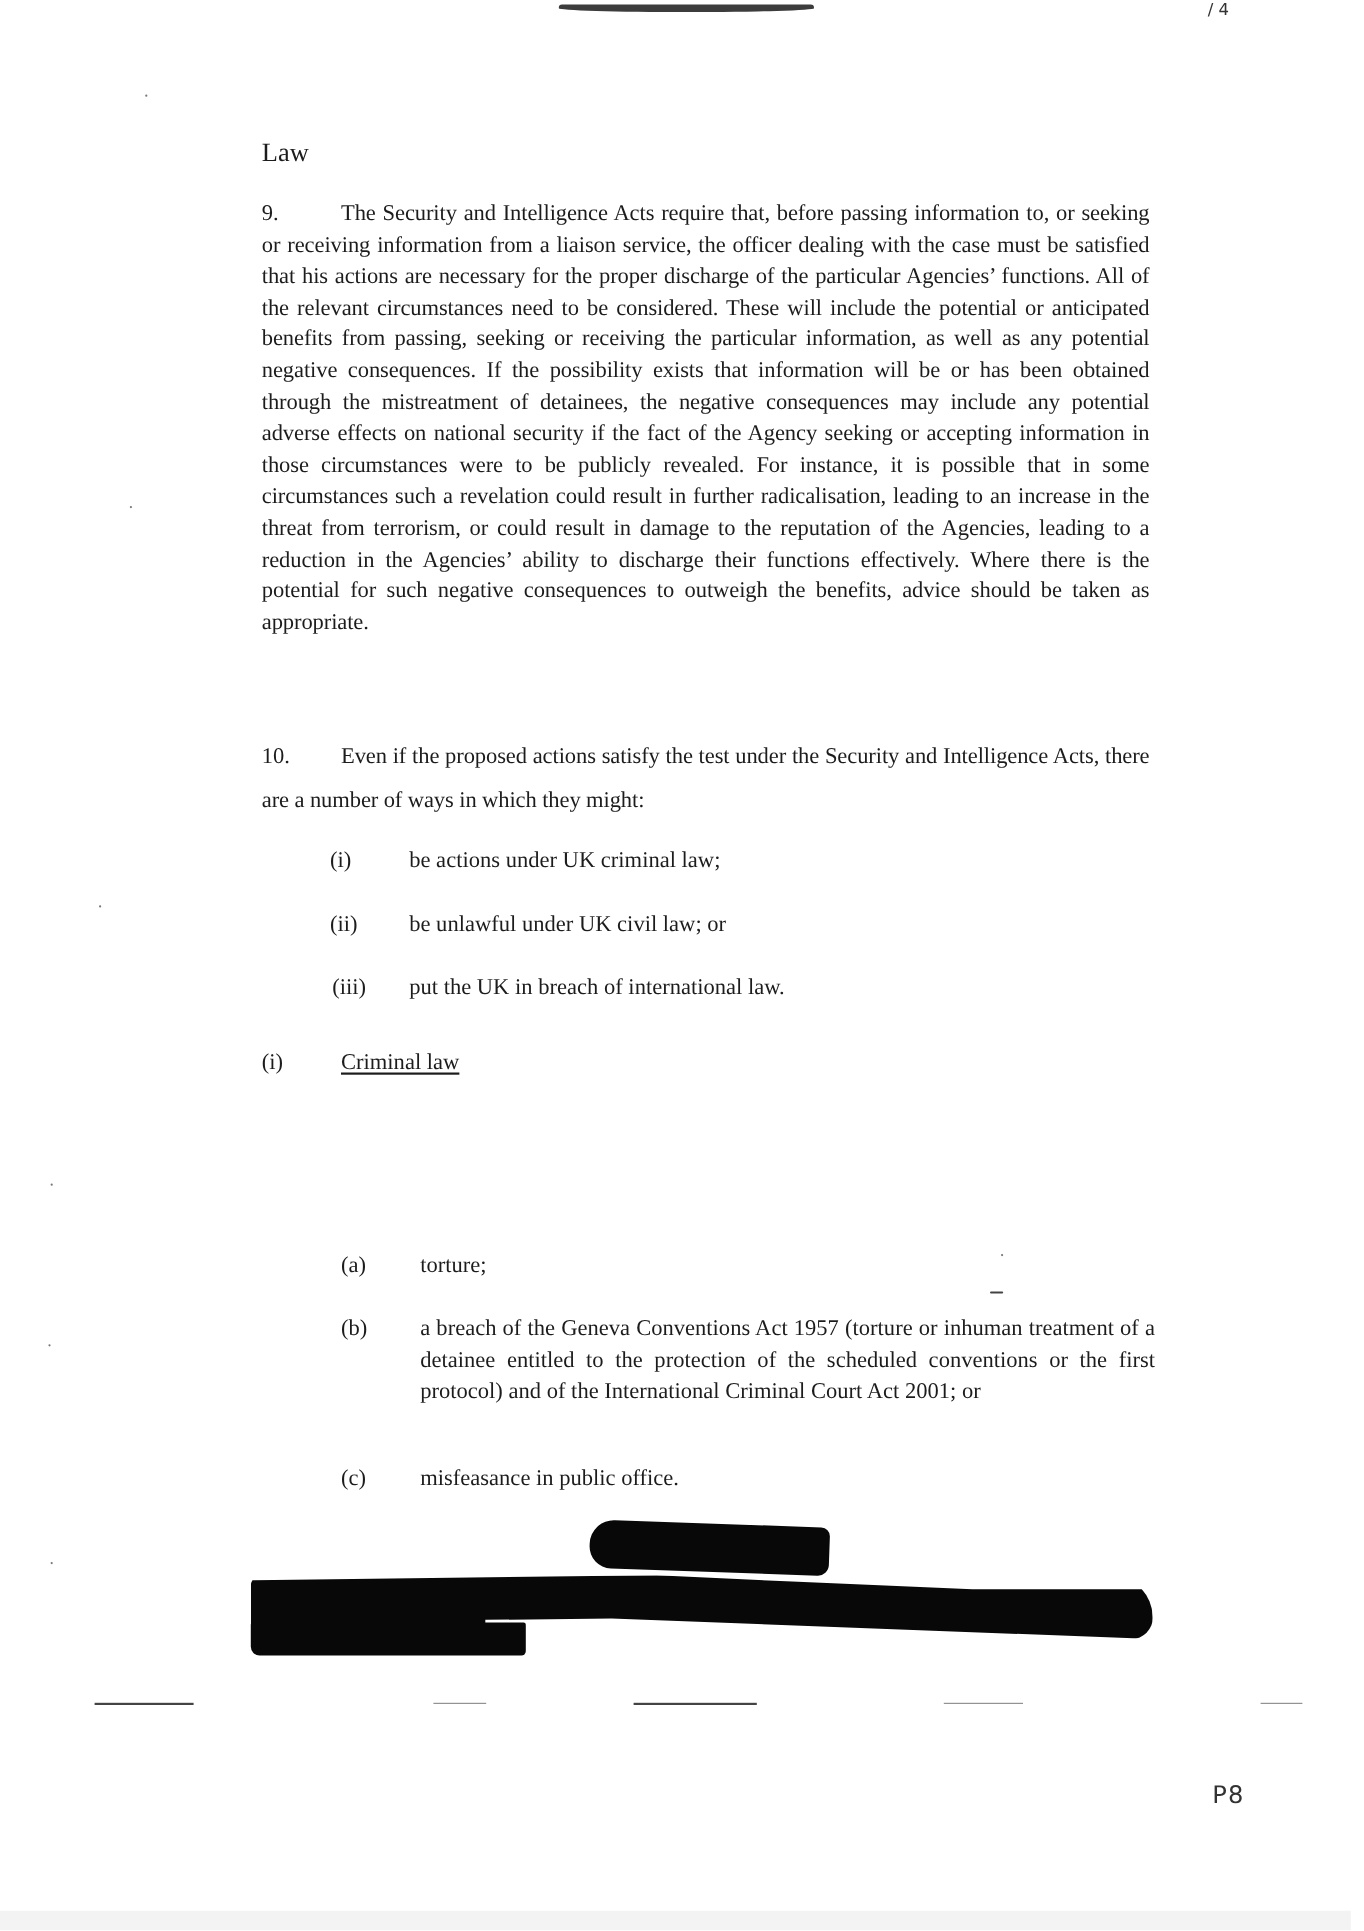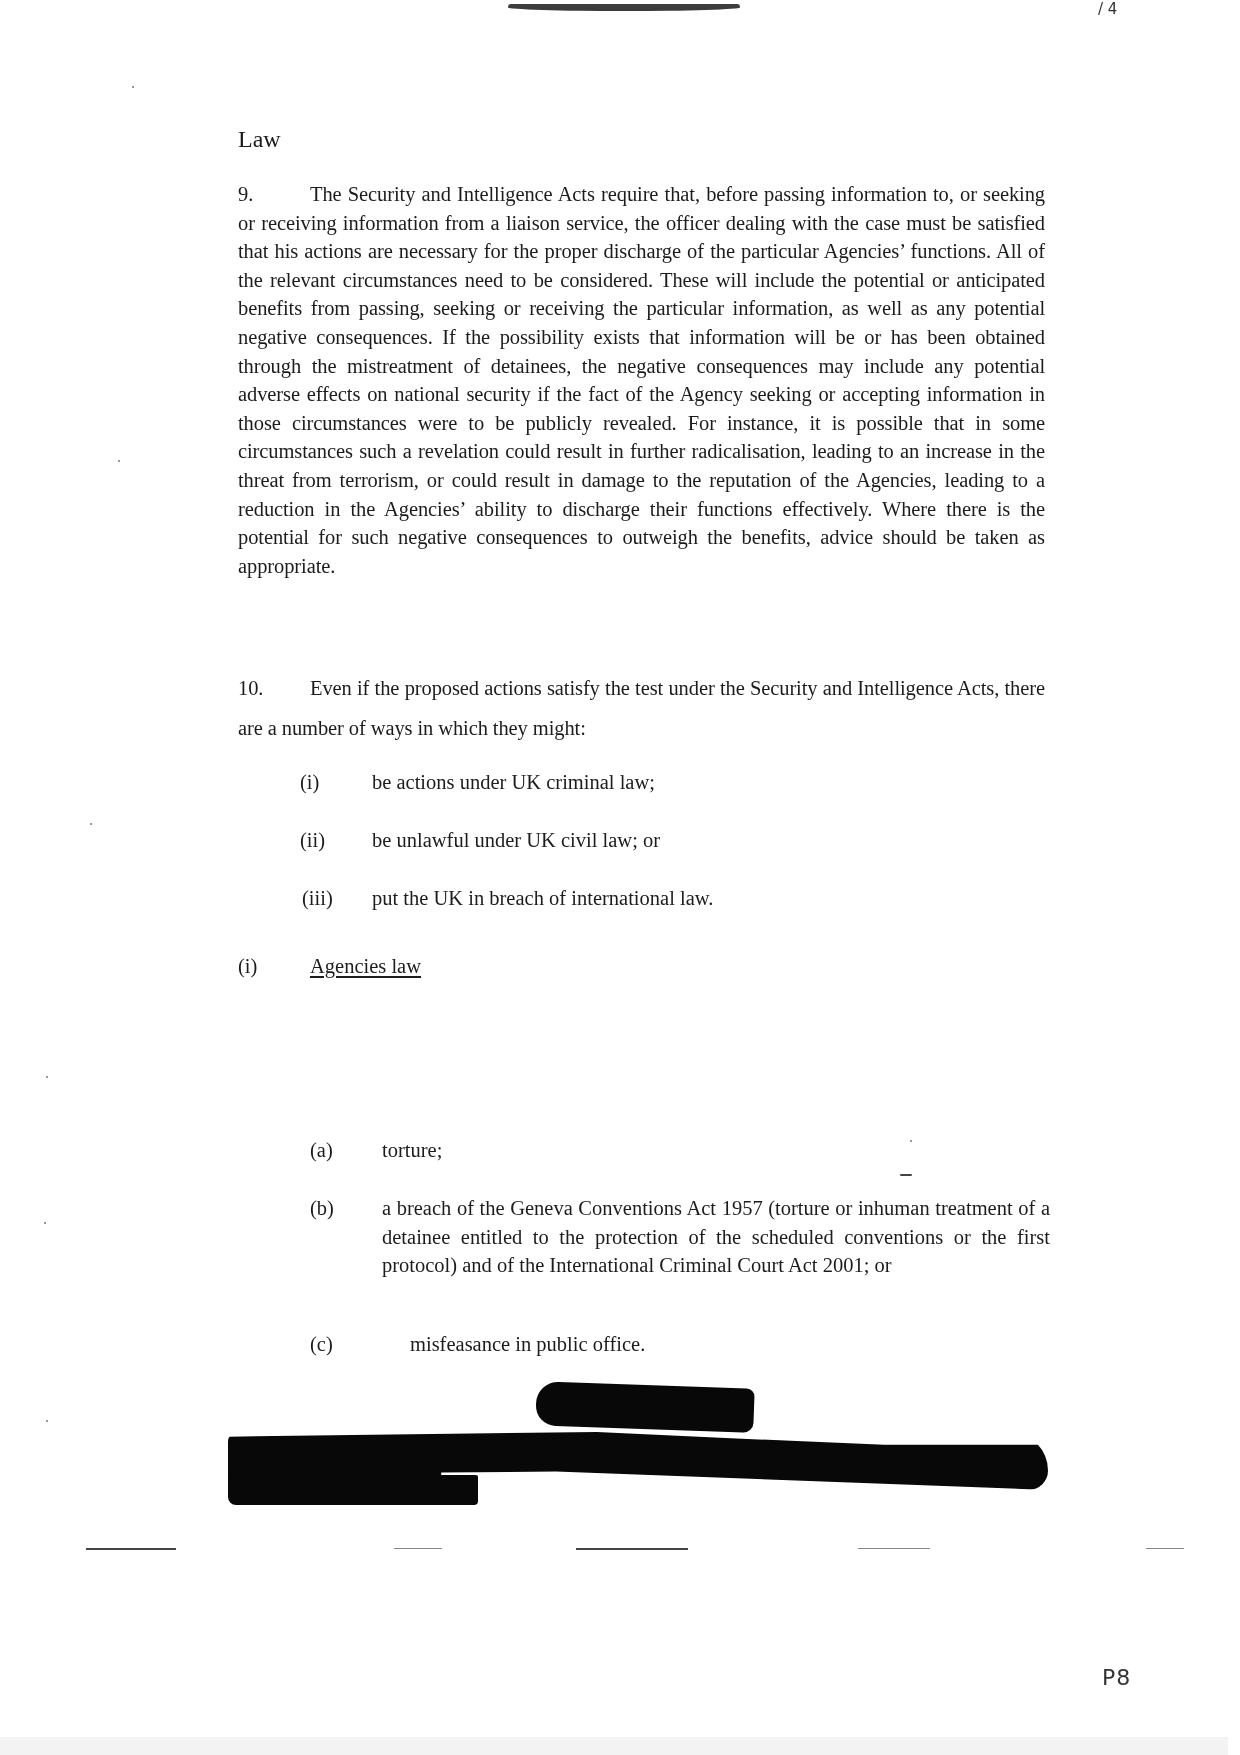--- a/index.html
+++ b/index.html
@@ -40,21 +40,21 @@
   }
   .r1 { left: 536px; top: 1385px; width: 218px; height: 44px; border-radius: 22px 8px 10px 20px; transform: rotate(2deg); }
   .r2 { left: 228px; top: 1432px; width: 820px; height: 58px; border-radius: 10px 40px 20px 14px;
         clip-path: polygon(0 8%, 45% 0, 60% 10%, 80% 22%, 100% 22%, 100% 80%, 100% 100%, 40% 68%, 26% 70%, 26% 100%, 0 98%); }
   .r2b { left: 228px; top: 1475px; width: 250px; height: 30px; border-radius: 2px 2px 4px 8px; }
 
   .footer-dash { position: absolute; top: 1548px; height: 2px; background: #444; }
 
   .page-label {
     position: absolute; left: 1102px; top: 1620px; font-size: 22px;
-    font-family: "DejaVu Sans", sans-serif; color: #333; letter-spacing: 1px; margin-top: 45px;
+    font-family: "DejaVu Sans", sans-serif; color: #333; letter-spacing: 1px;
   }
   .bottom-strip {
     position: absolute; left: 0; top: 1737px; width: 1228px; height: 18px; background: #f3f3f3;
   }
   .speck { position: absolute; width: 2px; height: 2px; background: #777; border-radius: 1px; }
 </style>
 </head>
 <body>
 
 <div class="page">
@@ -81,35 +81,35 @@
     <span class="list-label">(ii)</span>
     <span class="list-text" style="left:72px; width:500px;">be unlawful under UK civil law; or</span>
   </div>
   <div class="list-item" style="left:302px; top:884px;">
     <span class="list-label">(iii)</span>
     <span class="list-text" style="left:70px; width:500px;">put the UK in breach of international law.</span>
   </div>
 
   <div class="list-item" style="left:238px; top:952px;">
     <span class="list-label">(i)</span>
-    <span class="list-text u" style="left:72px; width:300px;">Agencies law</span>
+    <span class="list-text u" style="left:72px; width:300px;">Criminal law</span>
   </div>
 
 
   <div class="list-item" style="left:310px; top:1136px;">
     <span class="list-label">(a)</span>
     <span class="list-text" style="left:72px; width:660px;">torture;</span>
   </div>
   <div class="list-item" style="left:310px; top:1194px;">
     <span class="list-label">(b)</span>
     <span class="list-text" style="left:72px; width:668px;">a breach of the Geneva Conventions Act 1957 (torture or inhuman treatment of a detainee entitled to the protection of the scheduled conventions or the first protocol) and of the International Criminal Court Act 2001; or</span>
   </div>
   <div class="list-item" style="left:310px; top:1330px;">
     <span class="list-label">(c)</span>
-    <span class="list-text" style="left:72px; width:660px;margin-left:28px;">misfeasance in public office.</span>
+    <span class="list-text" style="left:72px; width:660px;">misfeasance in public office.</span>
   </div>
 
   <div class="redaction r1"></div>
   <div class="redaction r2"></div>
   <div class="redaction r2b"></div>
 
   <div class="footer-dash" style="left:86px; width:90px;"></div>
   <div class="footer-dash" style="left:394px; width:48px; height:1px; background:#888;"></div>
   <div class="footer-dash" style="left:576px; width:112px;"></div>
   <div class="footer-dash" style="left:858px; width:72px; height:1px; background:#888;"></div>

